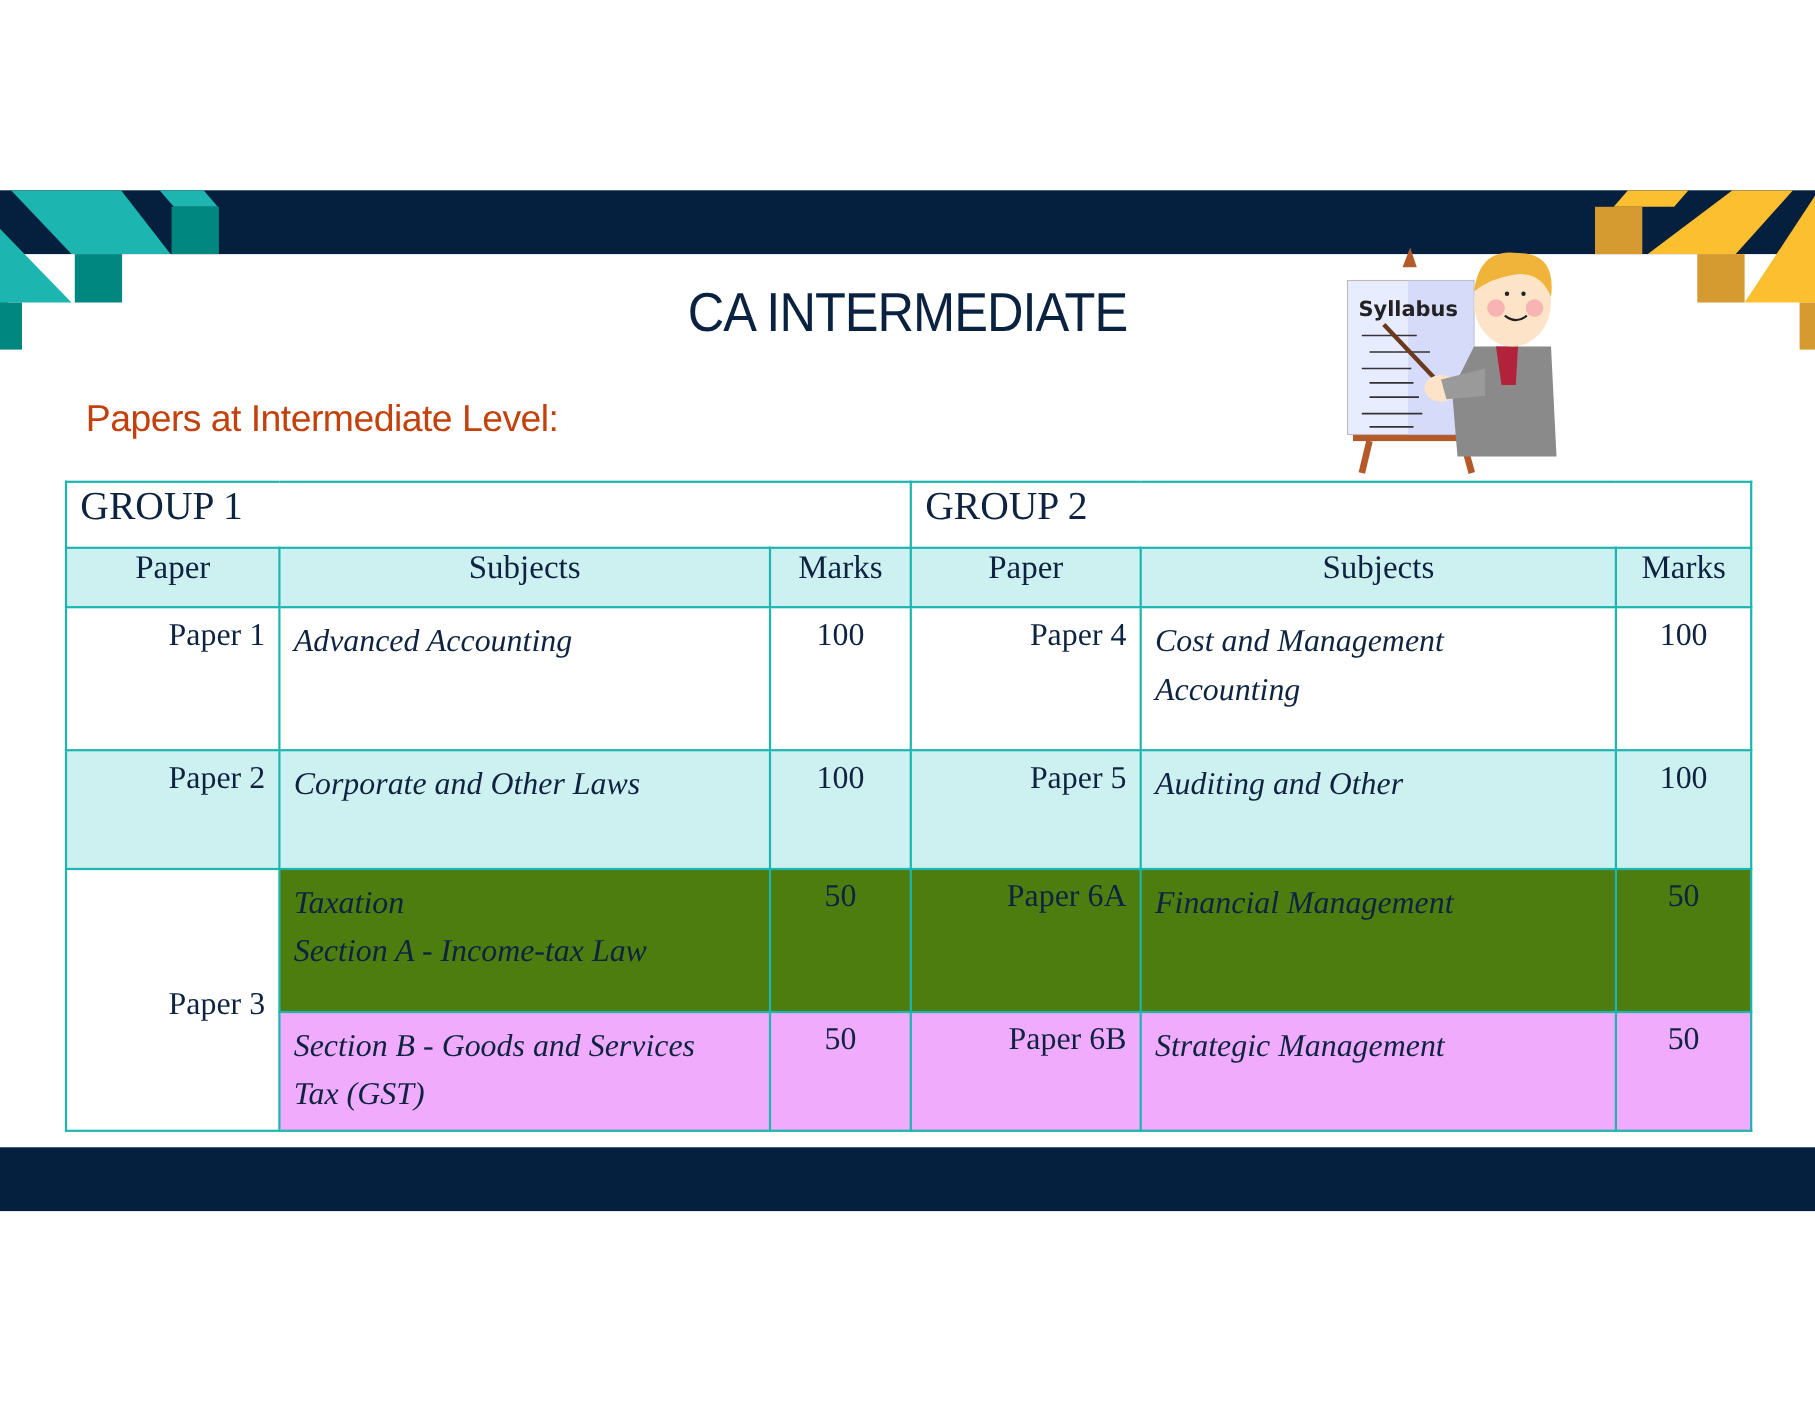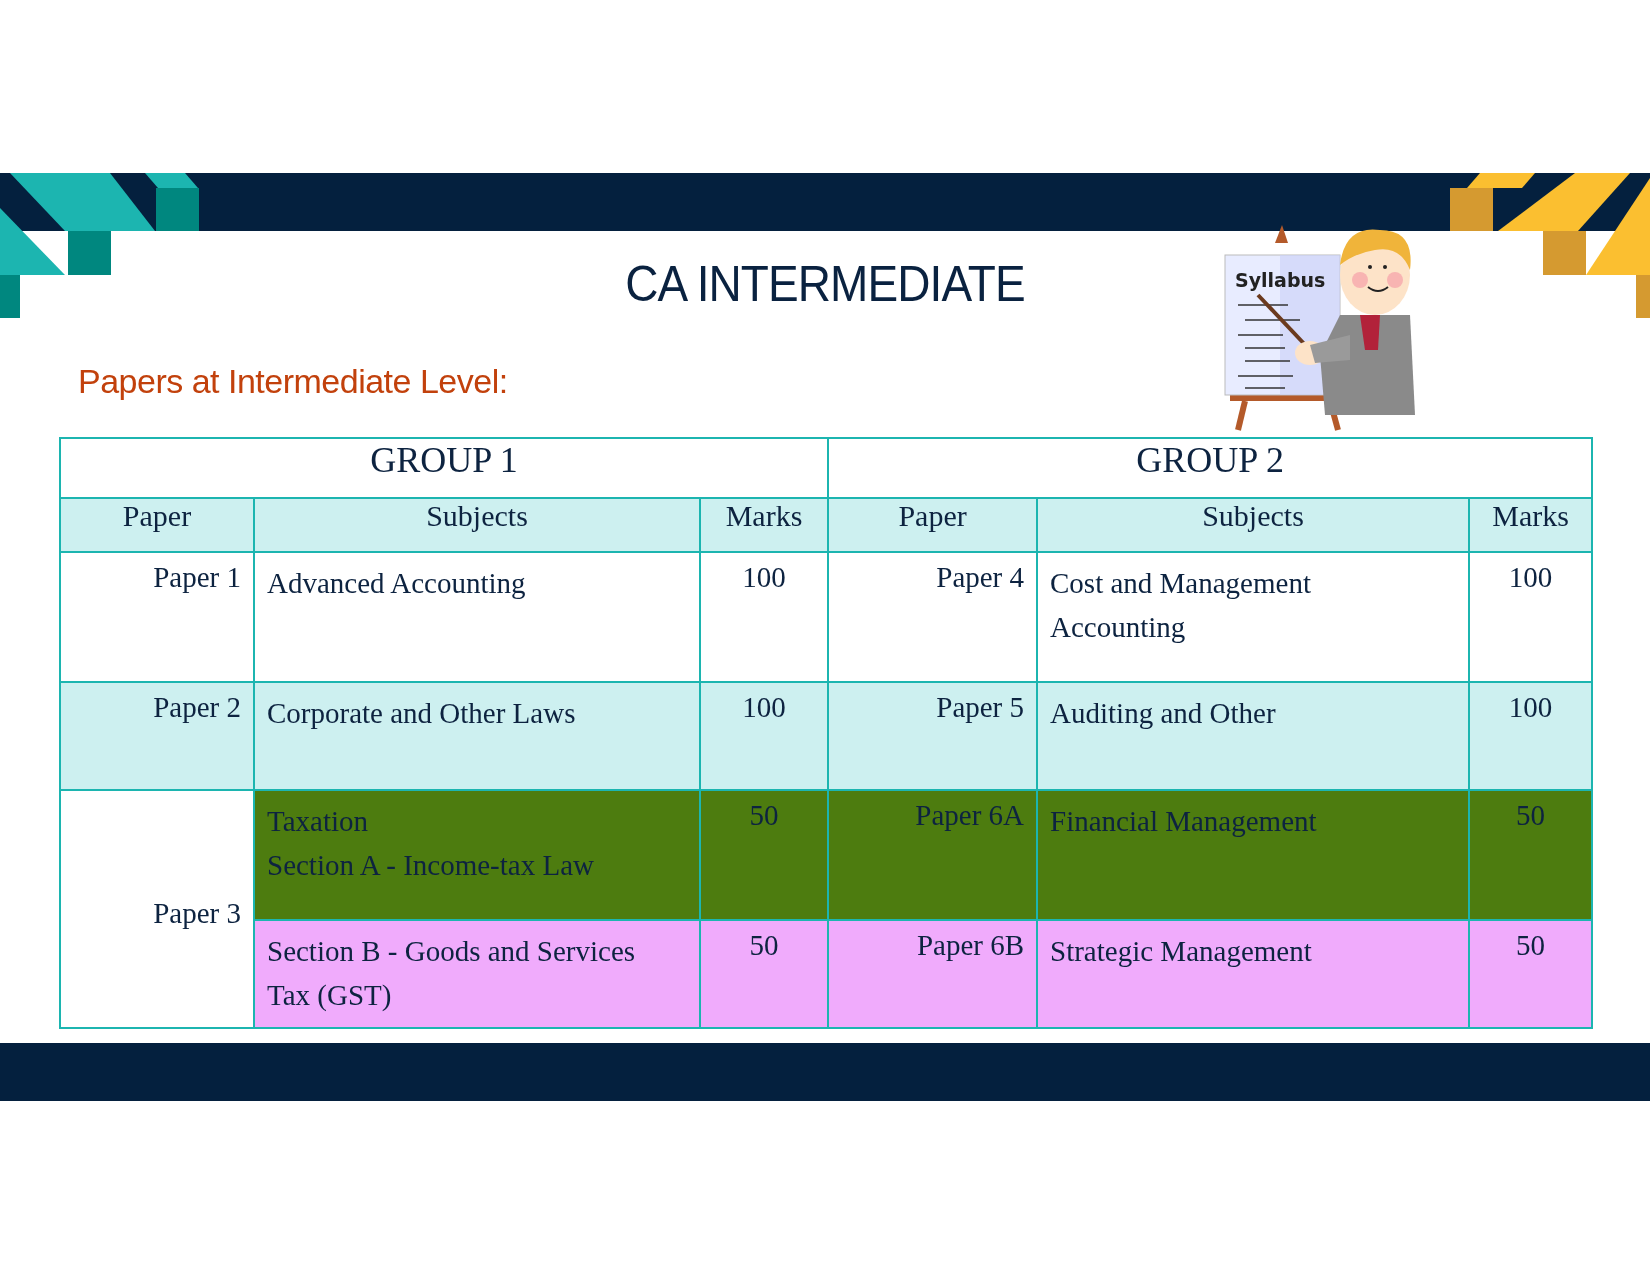--- a/index.html
+++ b/index.html
@@ -24,31 +24,31 @@
     }
     .mascot { position: absolute; left: 1210px; top: 225px; width: 215px; height: 210px; }
     table.syllabus {
       position: absolute; left: 59px; top: 437px; width: 1532px;
       border-collapse: collapse; table-layout: fixed;
       font-size: 29px; color: #0d2340;
     }
     table.syllabus td, table.syllabus th {
       border: 2px solid #1cb5b0; padding: 0 12px; vertical-align: top; font-weight: normal;
     }
-    .group-head th { height: 58px; vertical-align: middle; font-size: 36px; text-align: center; background: #fff; border-bottom: 4px solid #1cb5b0; }
+    .group-head th { height: 58px; vertical-align: middle; font-size: 36px; text-align: left; background: #fff; border-bottom: 4px solid #1cb5b0; }
     .col-head th { height: 52px; vertical-align: middle; text-align: center; background: #cdf0f0; font-size: 30px; }
     tr.r1 td { height: 120px; padding-top: 8px; background: #fff; }
     tr.r2 td { height: 98px; padding-top: 8px; background: #cdf0f0; }
     tr.r3 td { height: 120px; padding-top: 8px; background: #4d7c0f; }
     tr.r4 td { height: 98px; padding-top: 8px; background: #f0abfc; }
     td.paper { text-align: right; }
     td.marks { text-align: center; }
     td.subj { line-height: 44px; }
     tr td.paper3 { vertical-align: middle; background: #fff !important; border-radius: 23px; }
-    .line { display: block; }
+    .line { display: block; font-style: italic; }
   </style>
 </head>
 <body>
 
 <div class="top-band"></div>
 <div class="bottom-band"></div>
 
 <svg class="deco" style="left:0;top:173px" width="200" height="145" viewBox="0 0 200 145">
   <polygon points="10,0 110,0 155,58 65,58" fill="#1cb5b0"></polygon>
   <polygon points="145,0 185,0 198,15 158,15" fill="#1cb5b0"></polygon>

